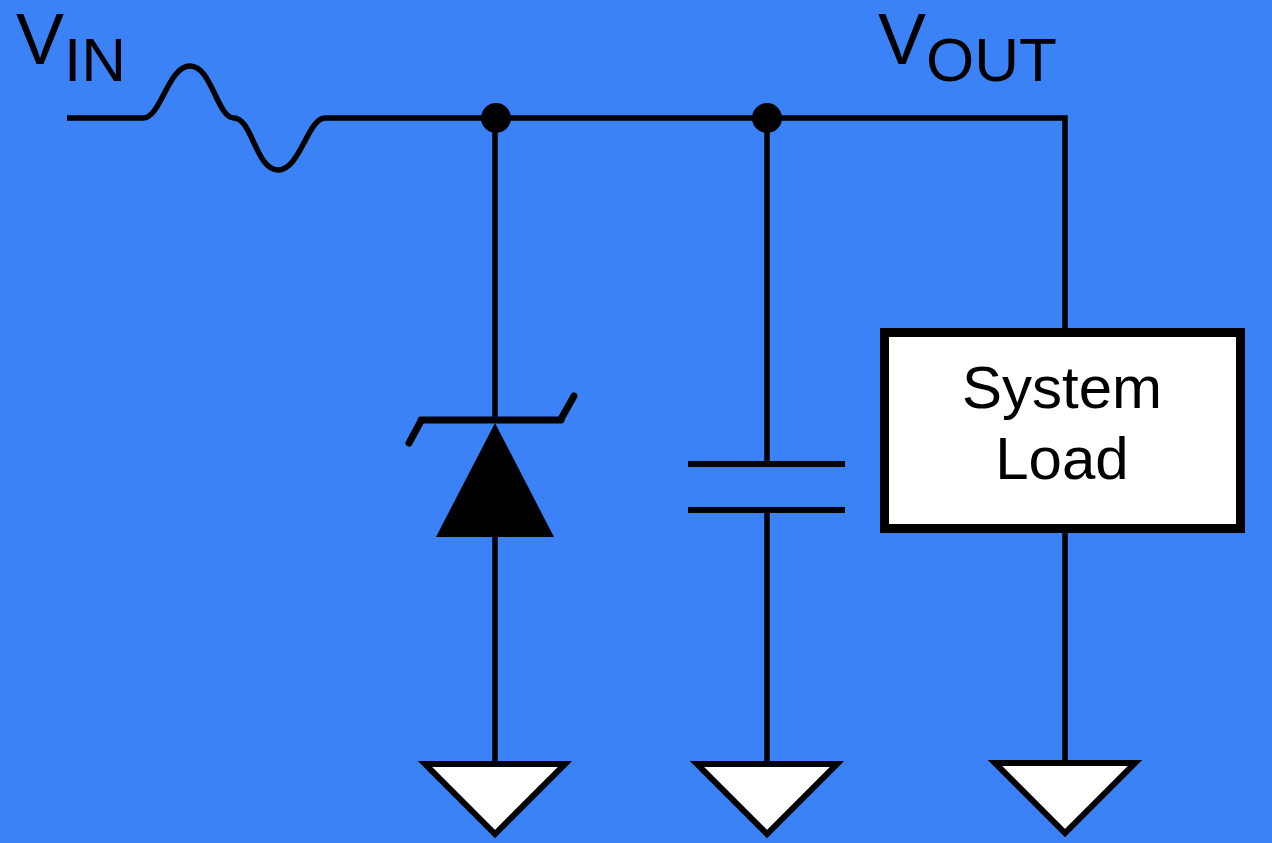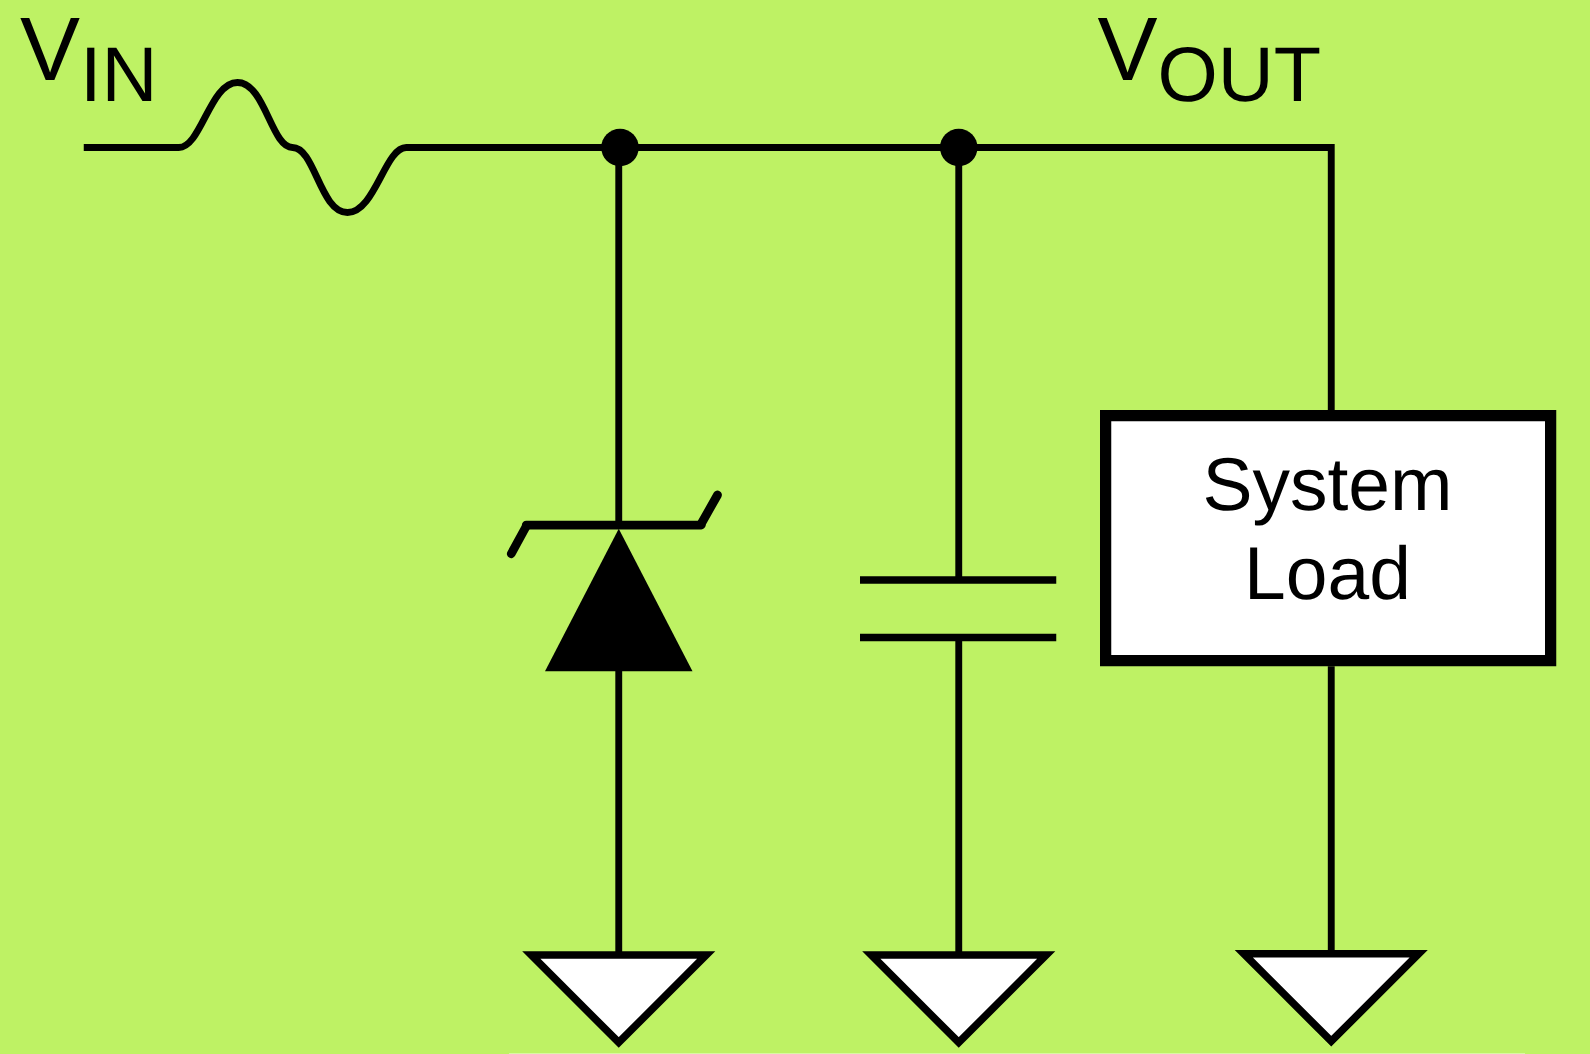--- a/index.html
+++ b/index.html
@@ -4,21 +4,21 @@
 <style>
   html, body {
     margin: 0;
     padding: 0;
     background: #ffffff;
   }
   .stage {
     position: relative;
     width: 1272px;
     height: 843px;
-    background: #bef264;
+    background: #3b82f6;
     overflow: hidden;
   }
   svg {
     display: block;
   }
   .wire {
     stroke: currentColor;
     stroke-width: 5.5;
     fill: none;
   }

